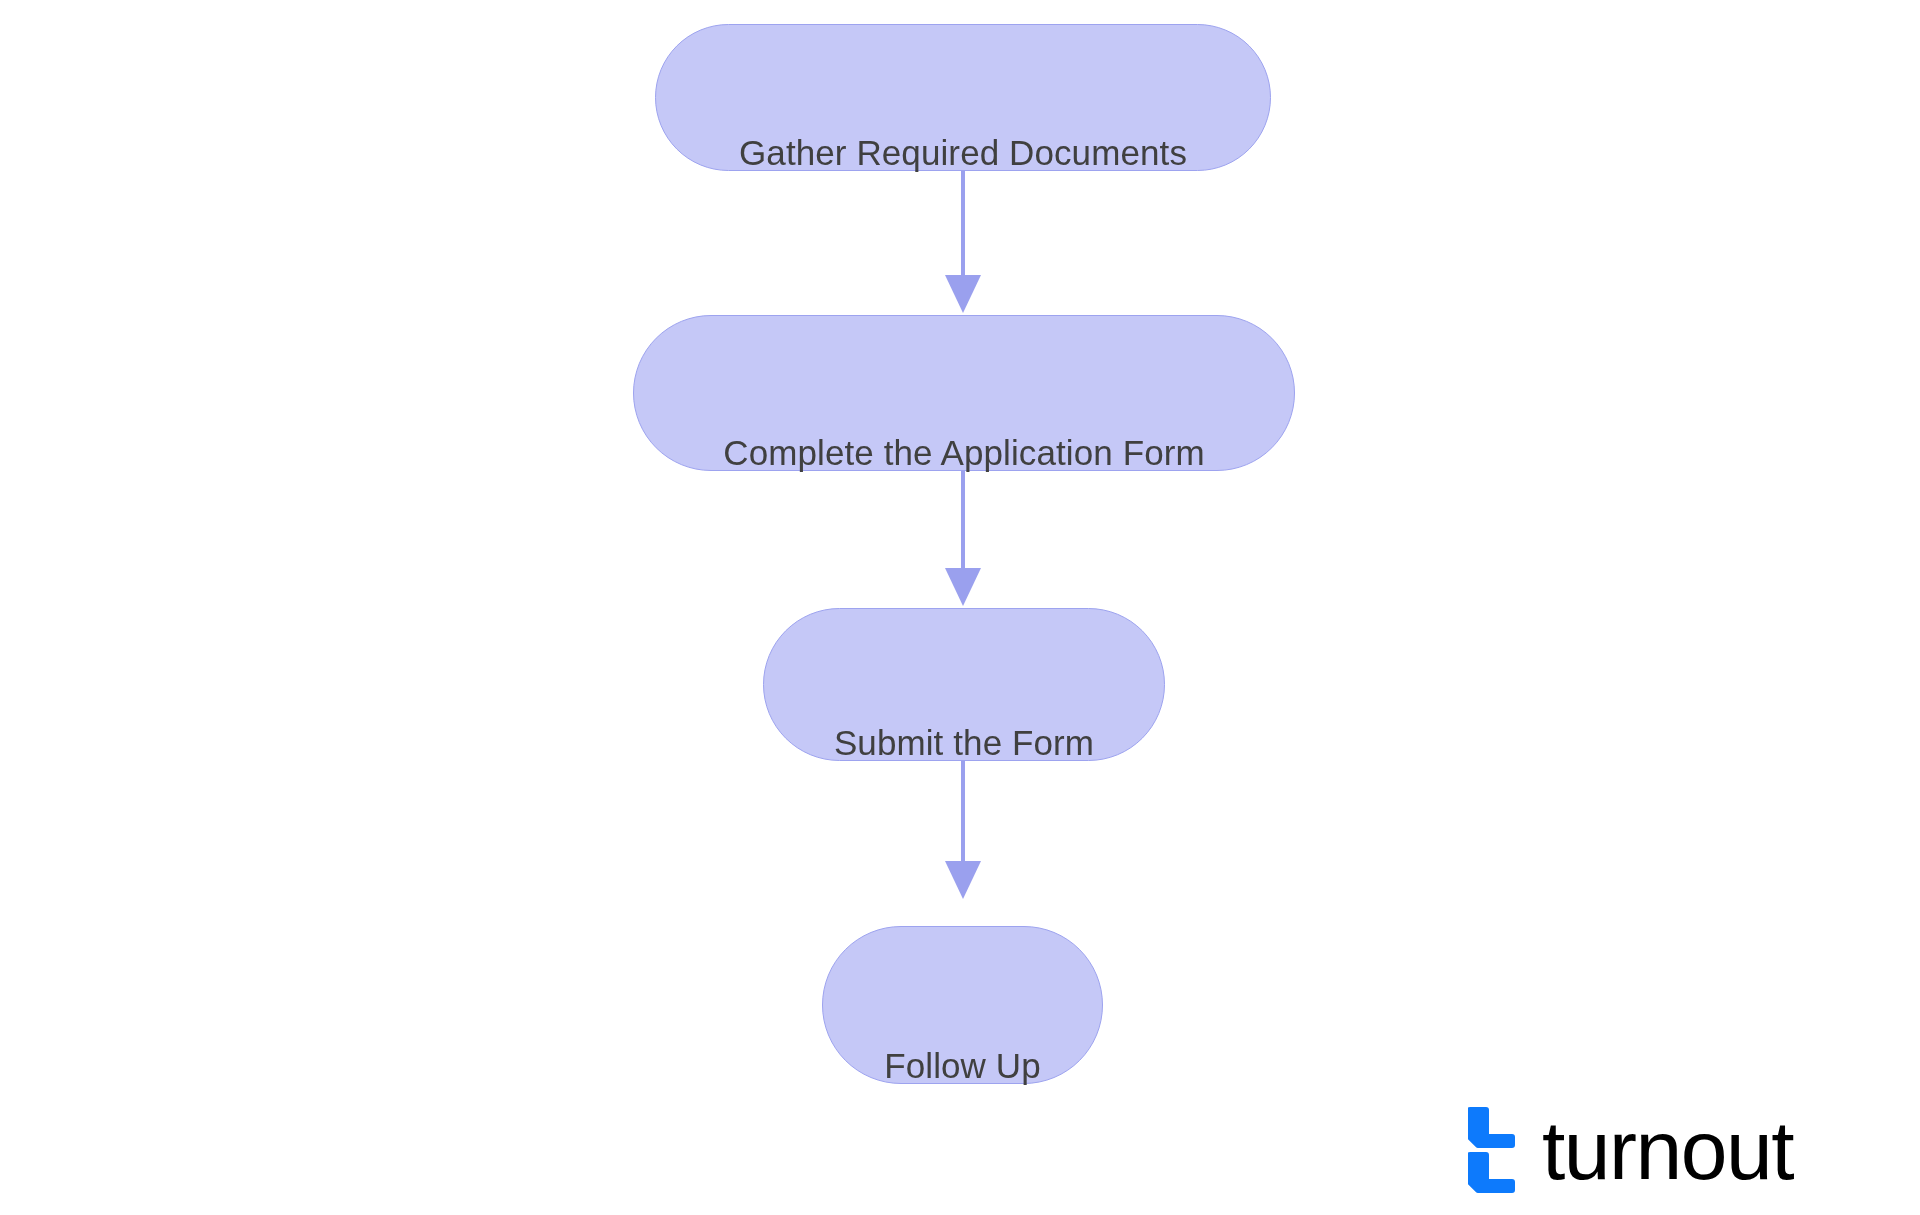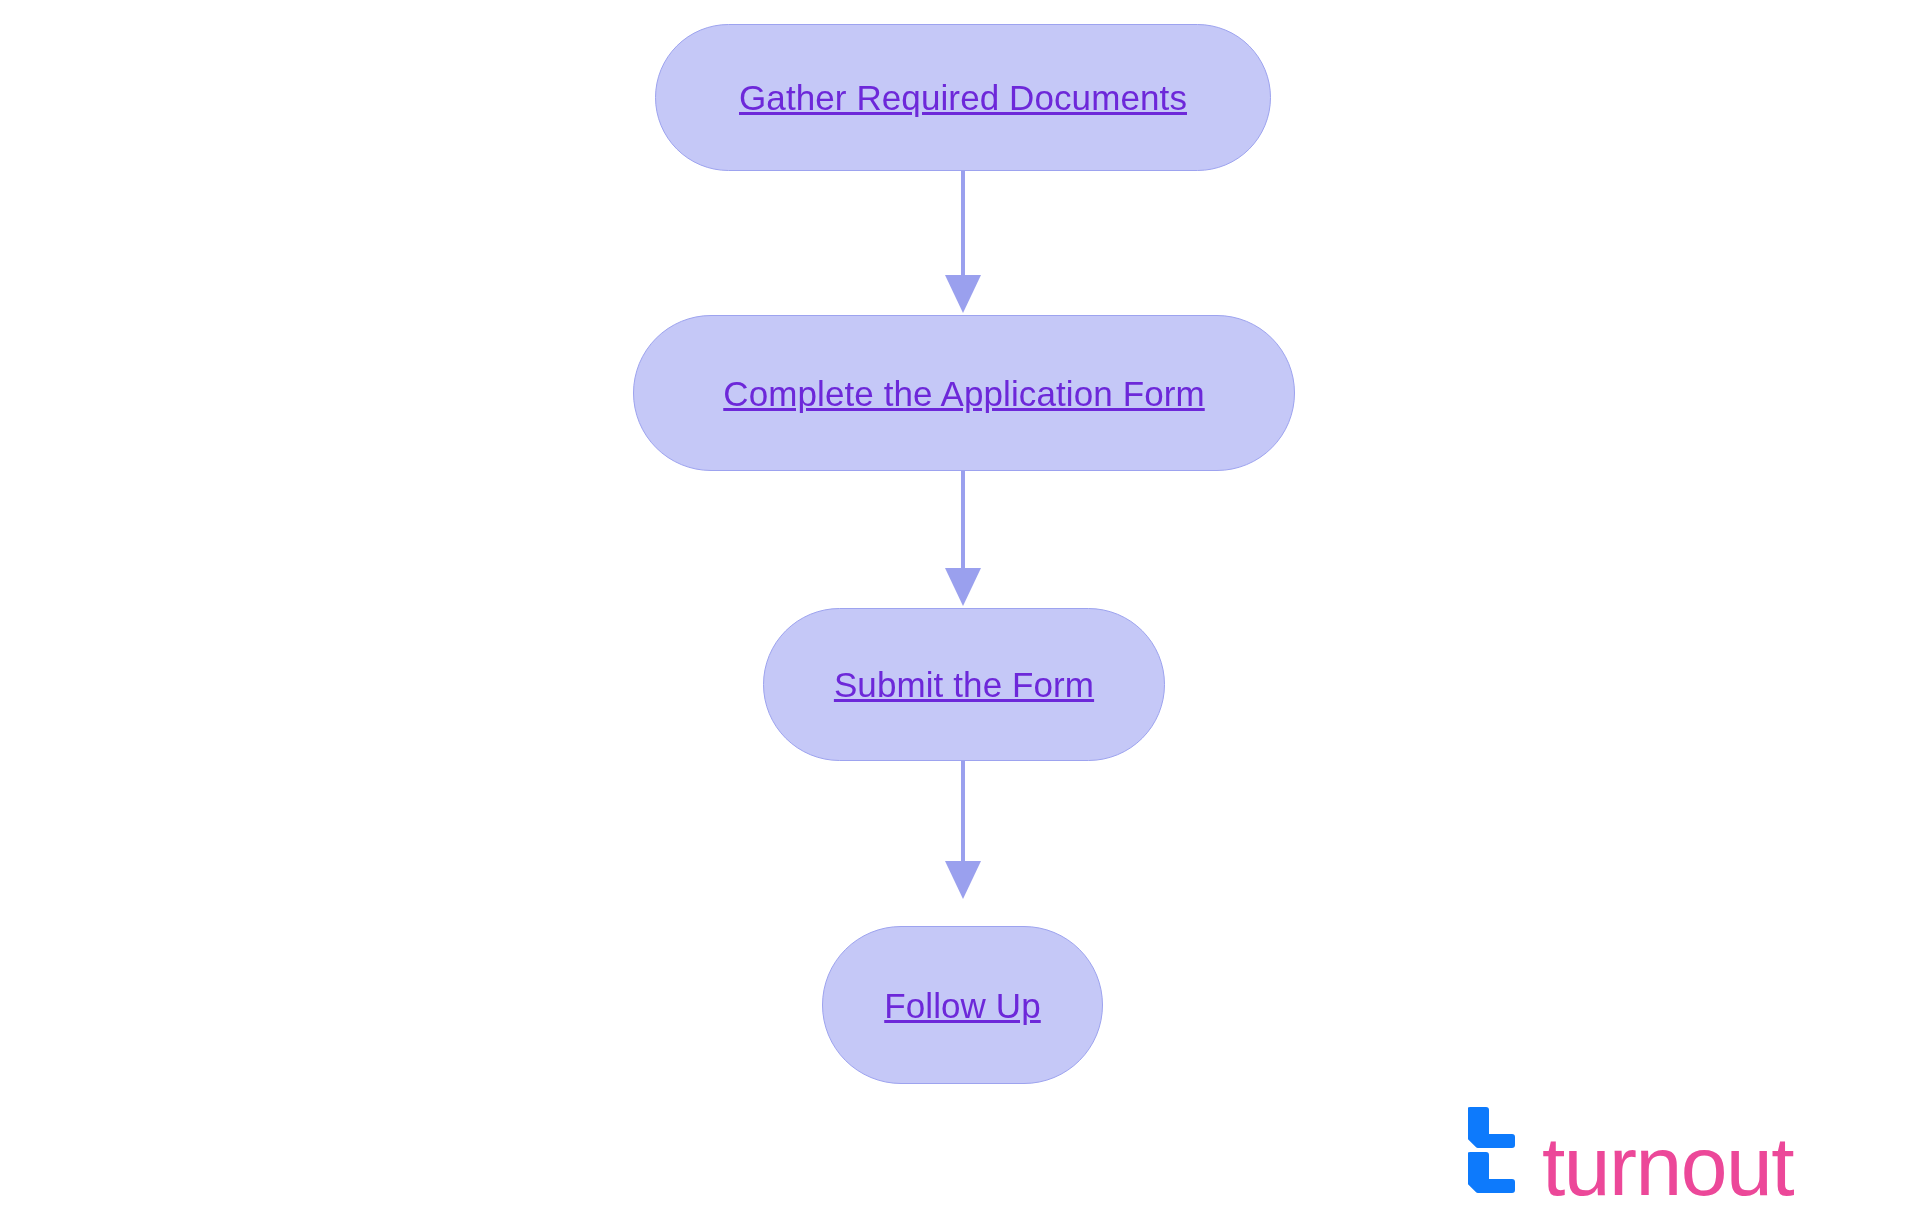--- a/index.html
+++ b/index.html
@@ -22,31 +22,30 @@
     top: 0;
     width: 1920px;
     height: 1215px;
   }
 
   
   .node {
     position: absolute;
     box-sizing: border-box;
     display: flex;
-    align-items: center;
+    align-items: flex-end;
     justify-content: center;
     background: #c5c8f7;
     border: 1.6px solid #9da3ef;
-    color: #6d28d9;
+    color: #404040;
     font-size: 35px;
     font-weight: 400;
     letter-spacing: 0.1px;
     white-space: nowrap;
     line-height: 1;
-    text-decoration: underline;
   }
   .node-label {
     display: block;
   }
 
   #node-0 { left: 655px;  top: 24px;   width: 616px; height: 147px; border-radius: 74px; }
   #node-1 { left: 633px;  top: 315px;  width: 662px; height: 156px; border-radius: 78px; }
   #node-2 { left: 763px;  top: 608px;  width: 402px; height: 153px; border-radius: 77px; }
   #node-3 { left: 822px;  top: 901px;  width: 281px; height: 158px; border-radius: 79px; margin-top: 25px; }
 
@@ -66,25 +65,25 @@
     top: 1105px;
     display: flex;
     align-items: center;
     gap: 26px;
   }
   #brand-mark { display: block; }
   #brand-wordmark {
     font-family: "Liberation Sans", "DejaVu Sans", sans-serif;
     font-size: 84px;
     font-weight: 400;
-    color: #ec4899;
+    color: #000000;
     line-height: 1;
     letter-spacing: -1.5px;
     position: relative;
-    top: 16px;
+    top: 0;
   }
 </style>
 </head>
 <body>
 
 <div id="flow-canvas">
 
   <svg id="connector-layer" viewBox="0 0 1920 1215" width="1920" height="1215" xmlns="http://www.w3.org/2000/svg">
 
     <g>

